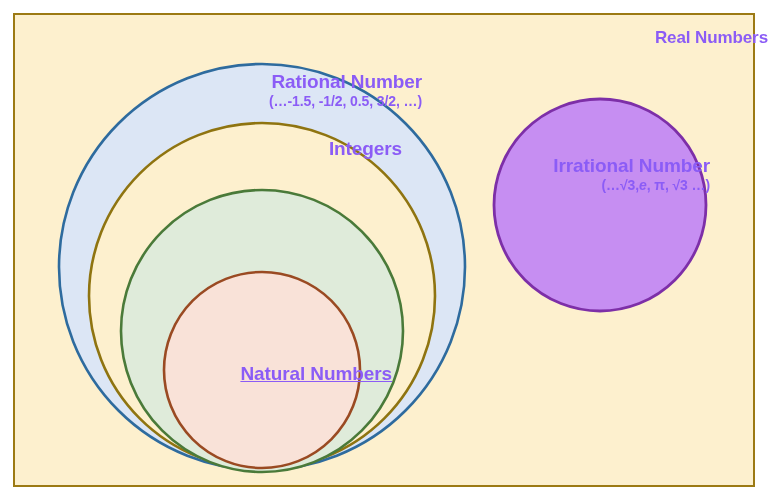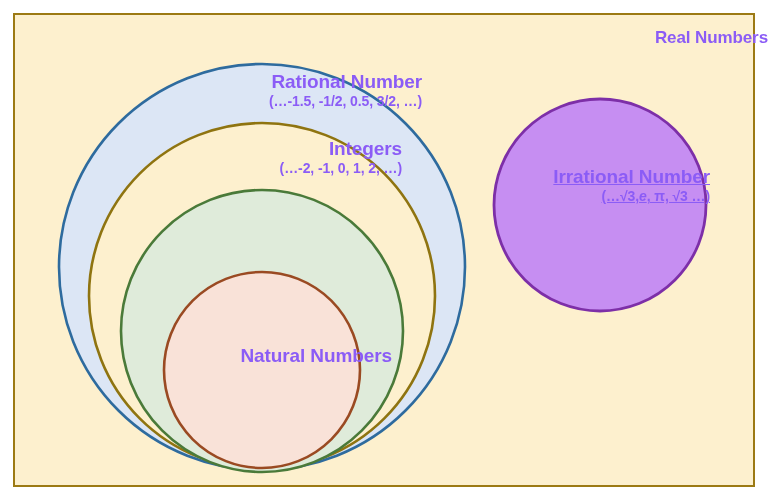--- a/index.html
+++ b/index.html
@@ -72,28 +72,28 @@
     top: 138px;
     width: 280px;
   }
   #label-whole {
     left: 132px;
     top: 208px;
     width: 260px;
   }
   #label-natural {
     left: 132px;
-    top: 345px;
+    top: 363px;
     width: 260px;
+    text-decoration: underline;
   }
   #label-irrational {
     left: 490px;
-    top: 166px;
+    top: 155px;
     width: 220px;
-    text-decoration: underline;
   }
   .ital {
     font-style: italic;
   }
 </style>
 </head>
 <body>
 
 <div id="diagram-root">
 
@@ -109,21 +109,20 @@
 
   <div class="label" id="title-real-numbers">Real Numbers</div>
 
   <div class="label" id="label-rational">
     <span class="line1">Rational Number</span>
     <span class="line2">(…-1.5, -1/2, 0.5, 3/2, …)</span>
   </div>
 
   <div class="label" id="label-integers">
     <span class="line1">Integers</span>
-    <span class="line2">(…-2, -1, 0, 1, 2, …)</span>
   </div>
 
   <div class="label" id="label-whole">
   </div>
 
   <div class="label" id="label-natural">
     <span class="line1">Natural Numbers</span>
   </div>
 
   <div class="label" id="label-irrational">

